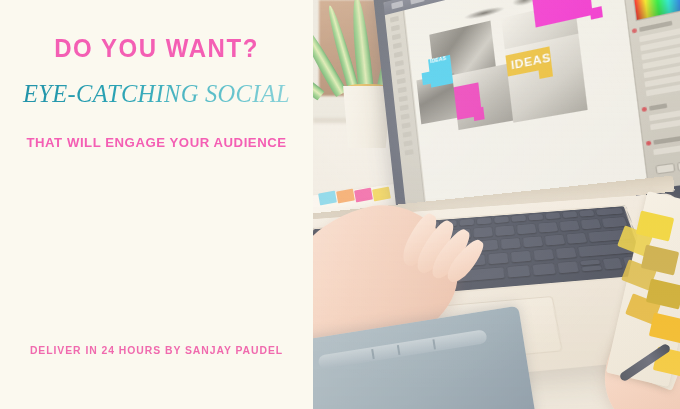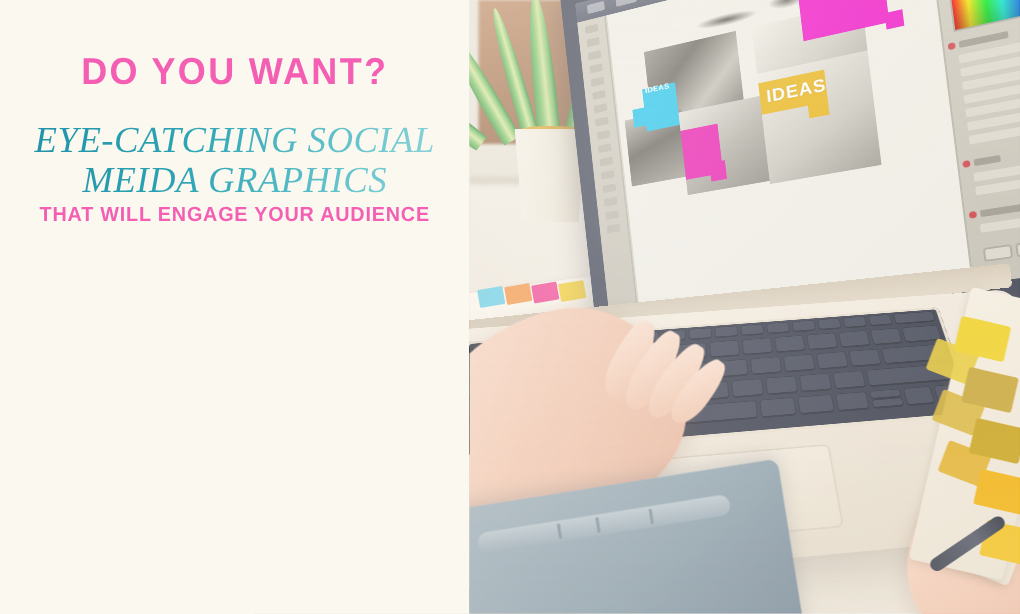--- a/index.html
+++ b/index.html
@@ -368,26 +368,26 @@
 <body>
 
 <div id="poster">
 
   <div class="copy-panel">
 
     <div class="headline">DO YOU WANT?</div>
 
     <div class="subhead-serif">
       <span class="sl">EYE-CATCHING SOCIAL</span>
-      <span class="sl">MEIDA GRAPHICS</span>
     </div>
 
     <div class="subhead-pink">THAT WILL ENGAGE YOUR AUDIENCE</div>
 
 
+    <div class="cta">DELIVER IN 24 HOURS BY SANJAY PAUDEL</div>
   </div>
 
   <div class="photo">
 
     <div class="wall"></div>
     <div class="wall-brown"></div>
     <div class="desk"></div>
     <div class="desk-edge"></div>
 
     <div class="leaf l3"></div>

